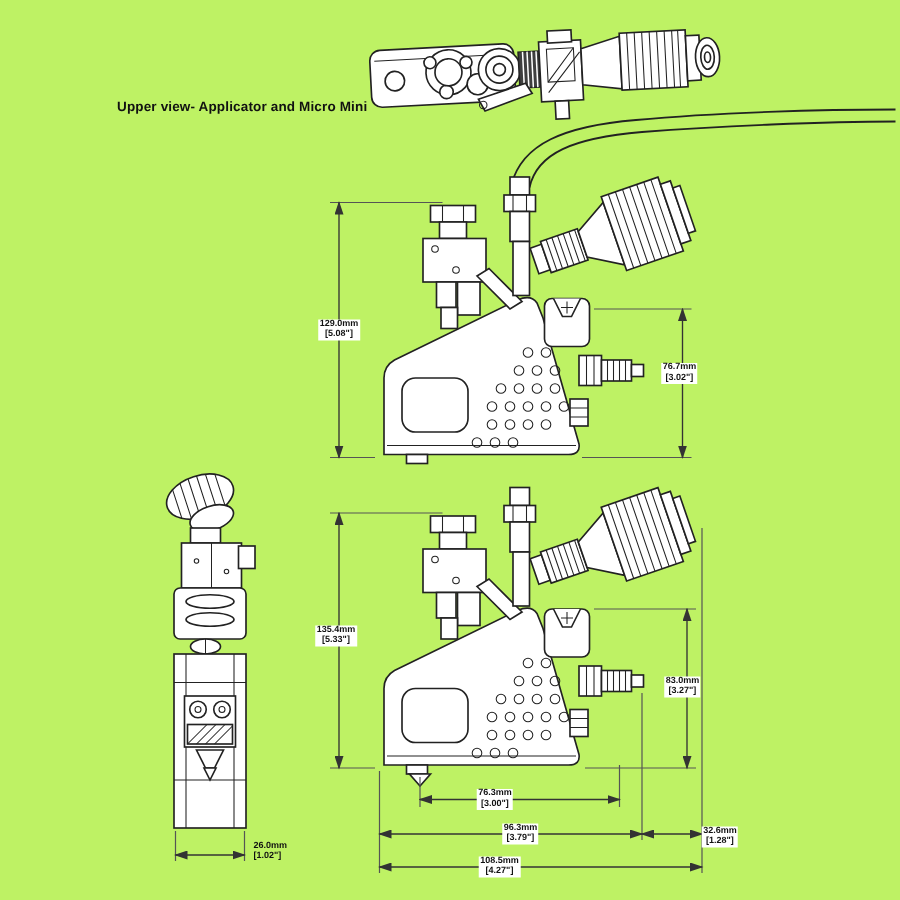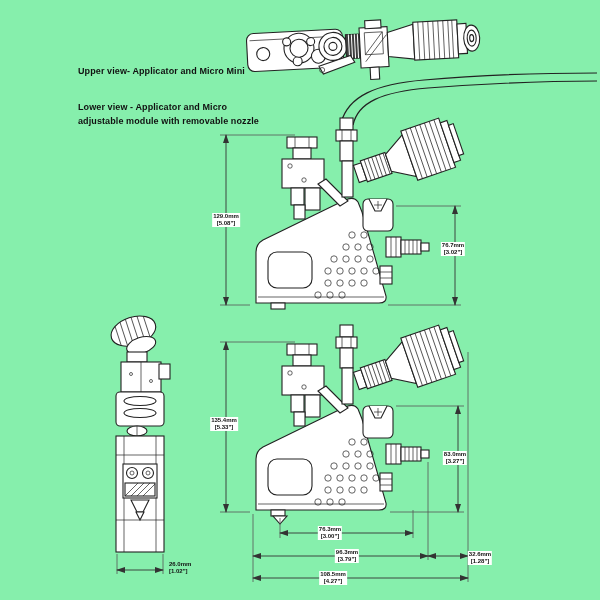--- a/index.html
+++ b/index.html
@@ -1,16 +1,16 @@
 <!DOCTYPE html>
 <html><head>
 <meta charset="utf-8">
 <style>
   html,body{margin:0;padding:0;background:#fff;}
-  #canvas{position:relative;width:600px;height:600px;background:#86efac;overflow:hidden;
+  #canvas{position:relative;width:600px;height:600px;background:#bef264;overflow:hidden;
           font-family:"Liberation Sans",sans-serif;}
   svg{position:absolute;left:0;top:0;}
   .d  {stroke:#222;stroke-width:1.1;fill:#fff;}
   .dn {stroke:#222;stroke-width:1.2;fill:none;}
   .t  {stroke:#222;stroke-width:.7;fill:none;}
   .dk {fill:#3f3f3f;stroke:#222;stroke-width:1;}
   .wl {stroke:#fff;stroke-width:1;fill:none;}
   .x  {stroke:#555;stroke-width:.8;fill:none;}
   .dl {stroke:#333;stroke-width:.9;fill:none;}
   .note{position:absolute;font-weight:bold;font-size:9px;line-height:13.5px;color:#111;
@@ -196,24 +196,20 @@
     <line class="dl" x1="253" y1="556" x2="428" y2="556" marker-start="url(#aS)" marker-end="url(#aE)"></line>
     <line class="dl" x1="428" y1="556" x2="468" y2="556" marker-start="url(#aS)" marker-end="url(#aE)"></line>
     <line class="dl" x1="253" y1="578" x2="468" y2="578" marker-start="url(#aS)" marker-end="url(#aE)"></line>
     <line class="dl" x1="117" y1="570" x2="163" y2="570" marker-start="url(#aS)" marker-end="url(#aE)"></line>
   </g>
 </svg>
 
 <div class="note" style="left:78px;top:65px;">
   <span>Upper view- Applicator and Micro Mini</span>
 </div>
-<div class="note" style="left:78px;top:101px;">
-  <span>Lower view - Applicator and Micro</span>
-  <span>adjustable module with removable nozzle</span>
-</div>
 
 <div class="dim" style="left:226px;top:220px;">
   <span>129.0mm</span>
       <span>[5.08"]</span>
 </div>
 <div class="dim" style="left:453px;top:249px;">
   <span>76.7mm</span>
       <span>[3.02"]</span>
 </div>
 <div class="dim" style="left:224px;top:424px;">

